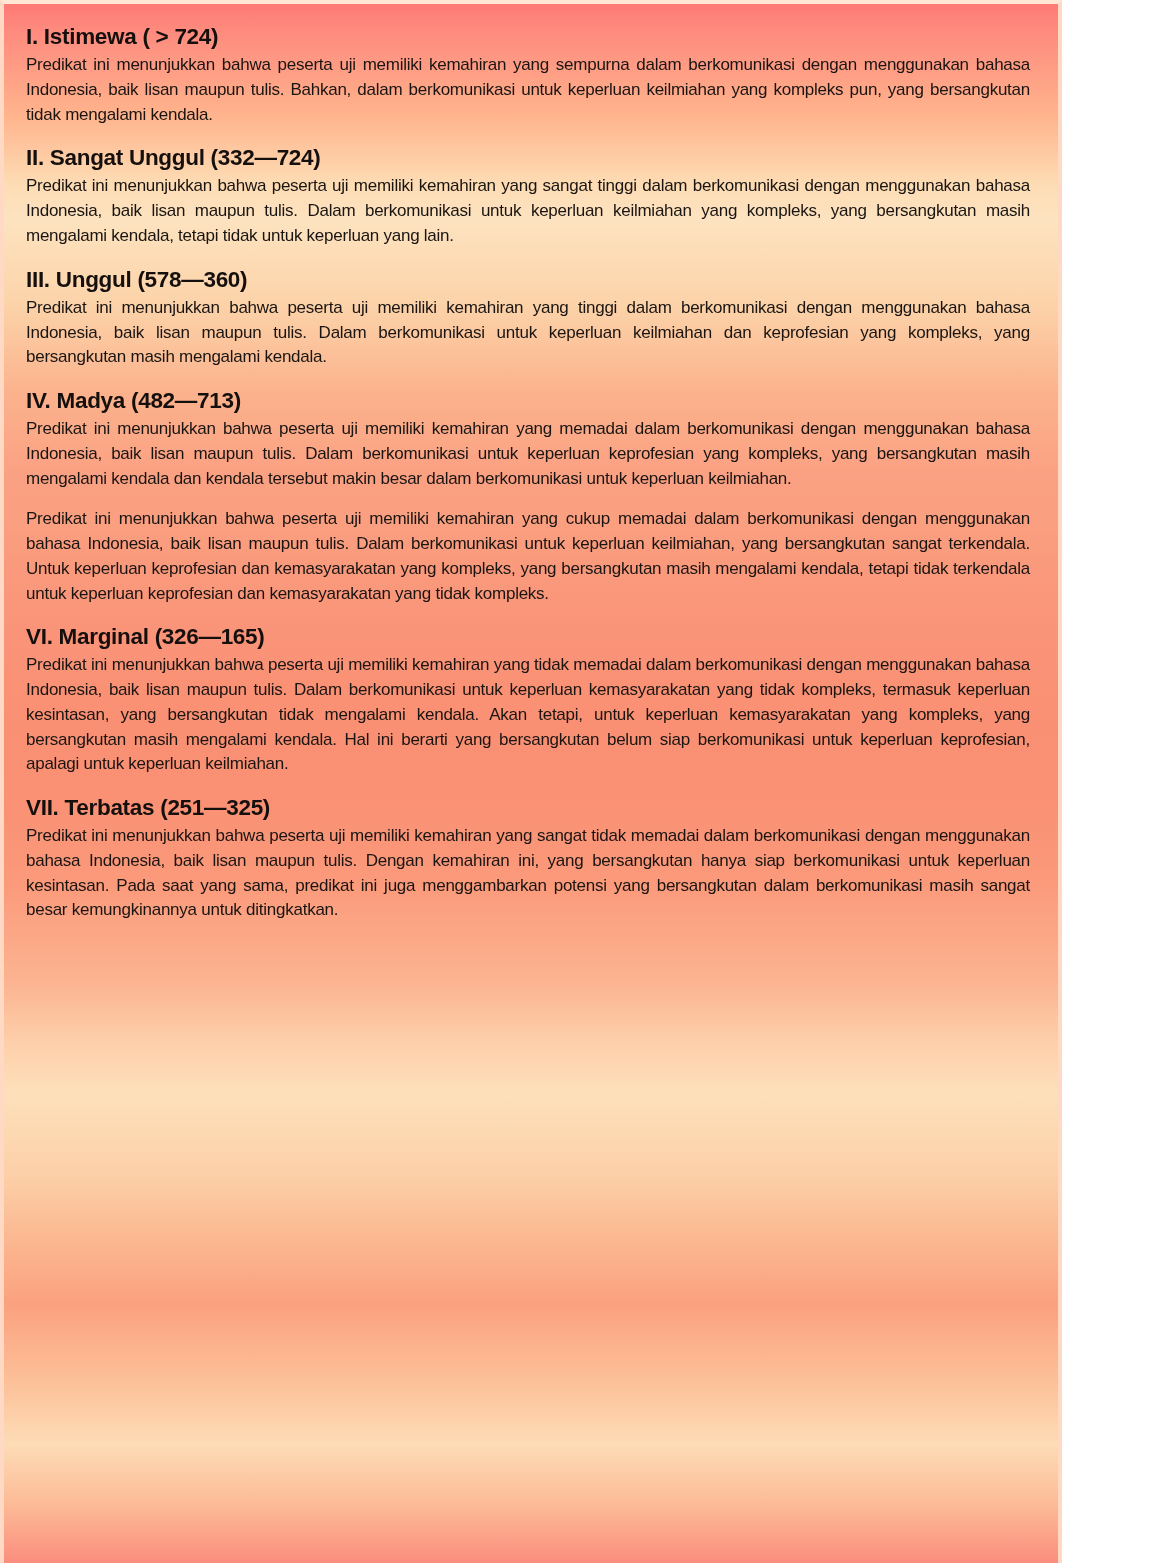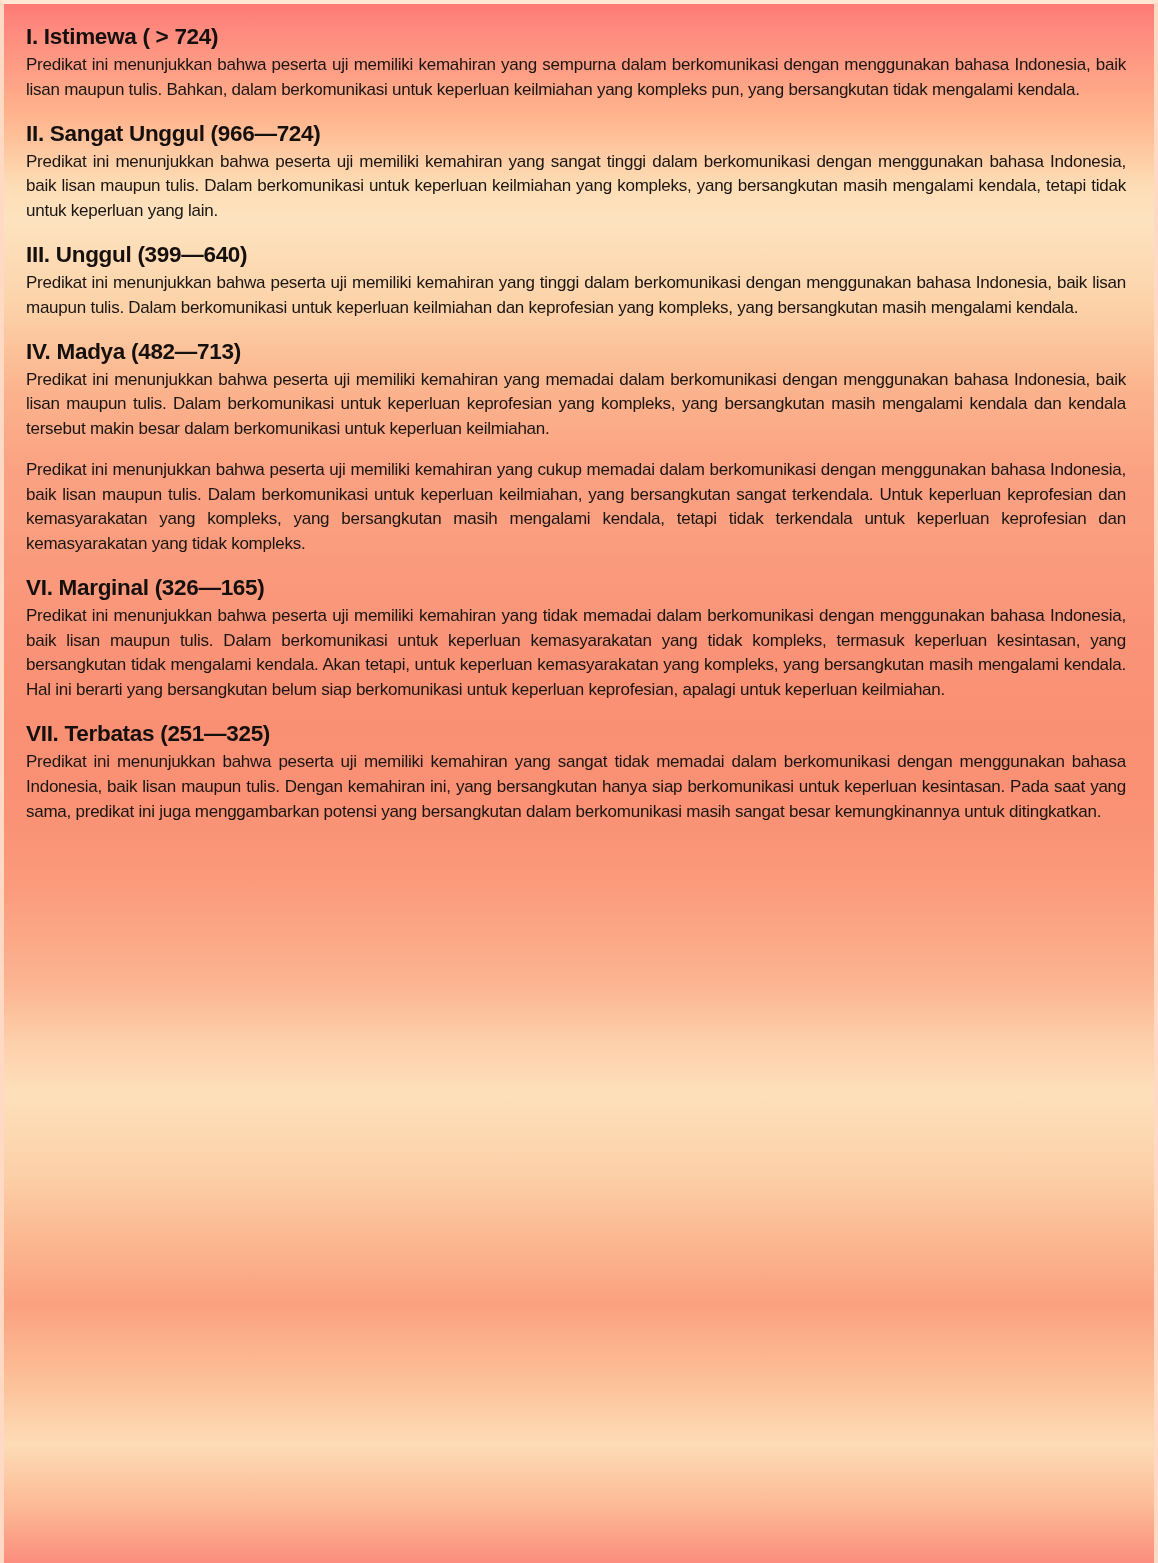--- a/index.html
+++ b/index.html
@@ -9,21 +9,21 @@
   body {
     width: 1158px;
     height: 1563px;
     background: #ffffff;
     font-family: "Liberation Sans", sans-serif;
     overflow: hidden;
   }
 
   #page {
     position: relative;
-    width: 1158px;
+    width: 1062px;
     height: 1563px;
     box-sizing: border-box;
     border-top: 4px solid #ffe7d6;
     border-left: 4px solid #ffd9c4;
     border-right: 4px solid #ffd9c4;
     border-bottom: 0;
     background:
       linear-gradient(
         to bottom,
         #fd7b75 0px,
@@ -101,26 +101,26 @@
 
 <div id="page">
   <div id="content">
 
     <div class="section">
       <div class="sec-heading">I. Istimewa ( &gt; 724)</div>
       <p class="sec-body">Predikat ini menunjukkan bahwa peserta uji memiliki kemahiran yang sempurna dalam berkomunikasi dengan menggunakan bahasa Indonesia, baik lisan maupun tulis. Bahkan, dalam berkomunikasi untuk keperluan keilmiahan yang kompleks pun, yang bersangkutan tidak mengalami kendala.</p>
     </div>
 
     <div class="section">
-      <div class="sec-heading">II. Sangat Unggul (966—724)</div>
+      <div class="sec-heading">II. Sangat Unggul (332—724)</div>
       <p class="sec-body">Predikat ini menunjukkan bahwa peserta uji memiliki kemahiran yang sangat tinggi dalam berkomunikasi dengan menggunakan bahasa Indonesia, baik lisan maupun tulis. Dalam berkomunikasi untuk keperluan keilmiahan yang kompleks, yang bersangkutan masih mengalami kendala, tetapi tidak untuk keperluan yang lain.</p>
     </div>
 
     <div class="section">
-      <div class="sec-heading">III. Unggul (399—640)</div>
+      <div class="sec-heading">III. Unggul (578—360)</div>
       <p class="sec-body">Predikat ini menunjukkan bahwa peserta uji memiliki kemahiran yang tinggi dalam berkomunikasi dengan menggunakan bahasa Indonesia, baik lisan maupun tulis. Dalam berkomunikasi untuk keperluan keilmiahan dan keprofesian yang kompleks, yang bersangkutan masih mengalami kendala.</p>
     </div>
 
     <div class="section">
       <div class="sec-heading">IV. Madya (482—713)</div>
       <p class="sec-body">Predikat ini menunjukkan bahwa peserta uji memiliki kemahiran yang memadai dalam berkomunikasi dengan menggunakan bahasa Indonesia, baik lisan maupun tulis. Dalam berkomunikasi untuk keperluan keprofesian yang kompleks, yang bersangkutan masih mengalami kendala dan kendala tersebut makin besar dalam berkomunikasi untuk keperluan keilmiahan.</p>
     </div>
 
     <div class="section">
       <p class="sec-body">Predikat ini menunjukkan bahwa peserta uji memiliki kemahiran yang cukup memadai dalam berkomunikasi dengan menggunakan bahasa Indonesia, baik lisan maupun tulis. Dalam berkomunikasi untuk keperluan keilmiahan, yang bersangkutan sangat terkendala. Untuk keperluan keprofesian dan kemasyarakatan yang kompleks, yang bersangkutan masih mengalami kendala, tetapi tidak terkendala untuk keperluan keprofesian dan kemasyarakatan yang tidak kompleks.</p>

